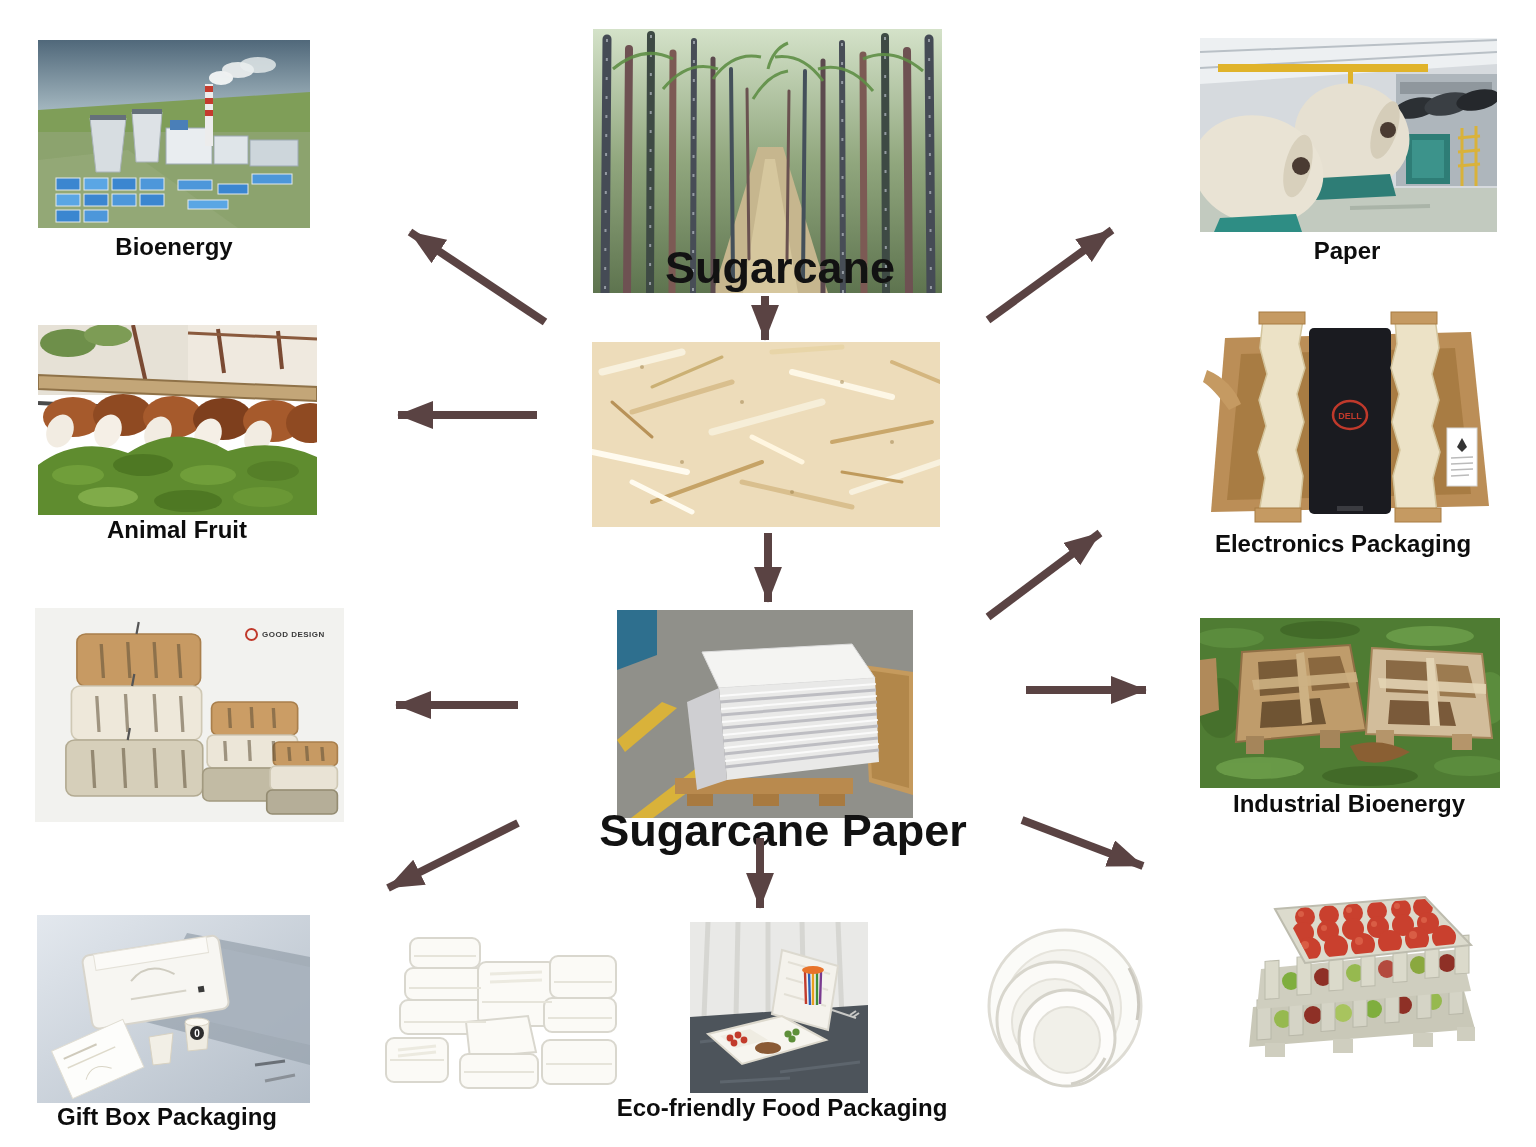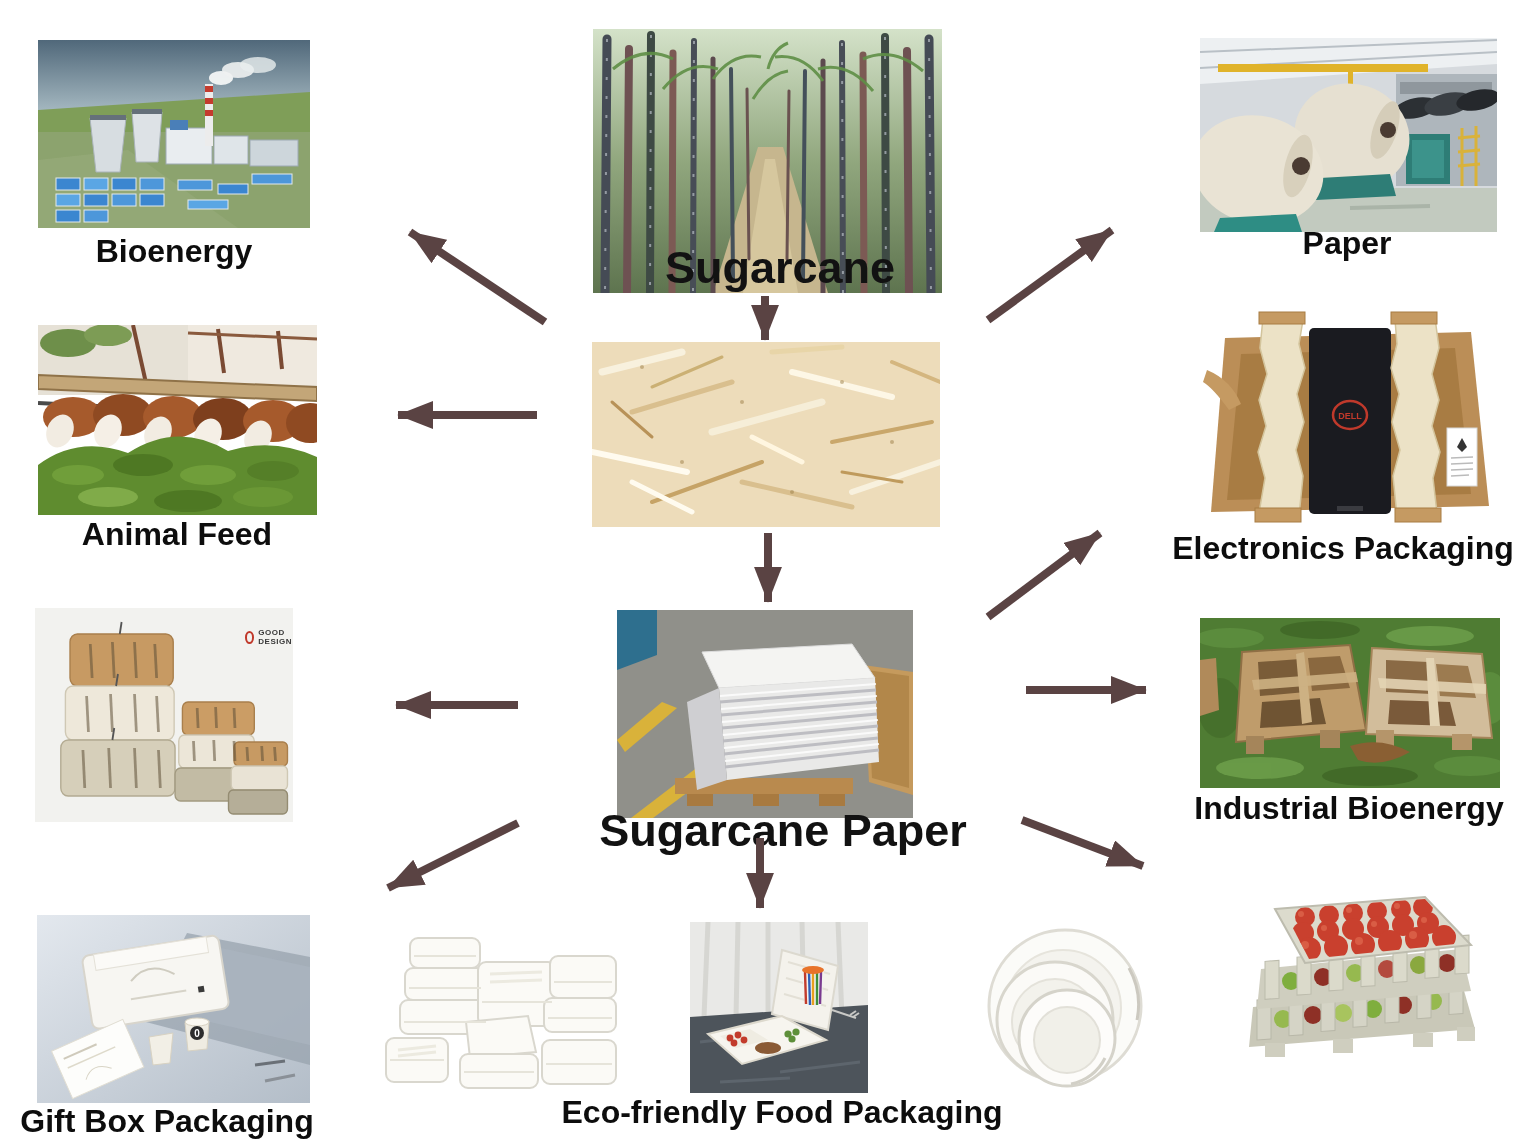--- a/index.html
+++ b/index.html
@@ -1,21 +1,21 @@
 <!DOCTYPE html>
 <html><head>
 <meta charset="utf-8">
 <style>
   html,body{margin:0;padding:0;background:#ffffff;}
   #canvas{position:relative;width:1536px;height:1147px;background:#ffffff;overflow:hidden;
           font-family:"Liberation Sans",sans-serif;}
   .photo{position:absolute;}
   .photo svg{display:block;width:100%;height:100%;}
   .node-label{position:absolute;transform:translateX(-50%);white-space:nowrap;
-              font-weight:bold;font-size:32px;color:#0d0d0d;line-height:1.1;}
+              font-weight:bold;font-size:24px;color:#0d0d0d;line-height:1.1;}
   .overlay-label{position:absolute;transform:translateX(-50%);white-space:nowrap;
               font-weight:bold;font-size:45px;color:#121212;line-height:1;}
   #arrow-layer{position:absolute;left:0;top:0;z-index:5;pointer-events:none;}
   .badge{position:absolute;left:210px;top:20px;display:flex;align-items:center;gap:4px;
          font-size:8px;font-weight:bold;color:#3a3a3a;letter-spacing:.5px;}
   .badge .dot{width:9px;height:9px;border-radius:50%;border:2px solid #c0392b;display:inline-block;}
 </style>
 </head>
 <body>
 
@@ -100,21 +100,21 @@
           <ellipse cx="105" cy="140" rx="30" ry="11" fill="#4c7522"></ellipse>
         <ellipse cx="170" cy="150" rx="28" ry="10" fill="#74a23c"></ellipse>
           <ellipse cx="235" cy="146" rx="26" ry="10" fill="#547d27"></ellipse>
         <ellipse cx="70" cy="172" rx="30" ry="10" fill="#86b14e"></ellipse>
           <ellipse cx="150" cy="176" rx="34" ry="11" fill="#4c7522"></ellipse>
         <ellipse cx="225" cy="172" rx="30" ry="10" fill="#6d9a37"></ellipse>
       </g>
     </svg>
   </div>
 
-  <div class="photo" style="left:35px;top:608px;width:258px;height:214px;">
+  <div class="photo" style="left:35px;top:608px;width:309px;height:214px;">
     <svg viewBox="0 0 280 214" preserveAspectRatio="none">
       <rect width="280" height="214" fill="#f2f2ef"></rect>
       <g stroke-width="1.5">
         <rect x="38" y="26" width="112" height="52" rx="8" fill="#c79a63" stroke="#a97f4c"></rect>
         <rect x="33" y="78" width="118" height="54" rx="8" fill="#eee8da" stroke="#cfc8b4"></rect>
         <rect x="28" y="132" width="124" height="56" rx="8" fill="#d6cfba" stroke="#b3ab92"></rect>
         <rect x="160" y="94" width="78" height="33" rx="6" fill="#cb9d65" stroke="#a97f4c"></rect>
         <rect x="156" y="127" width="82" height="33" rx="6" fill="#ece6d8" stroke="#cfc8b4"></rect>
         <rect x="152" y="160" width="86" height="33" rx="6" fill="#c2bba4" stroke="#a29a80"></rect>
         <rect x="216" y="134" width="58" height="24" rx="5" fill="#c79a63" stroke="#a97f4c"></rect>
@@ -623,20 +623,20 @@
       <line x1="518" y1="823" x2="388" y2="888"></line>
       <line x1="1022" y1="820" x2="1143" y2="866"></line>
       <line x1="760" y1="838" x2="760" y2="908"></line>
     </g>
   </svg>
 
   <div class="overlay-label" style="left:780px;top:245px;">Sugarcane</div>
   <div class="overlay-label" style="left:783px;top:772px;margin-top:36px;">Sugarcane Paper</div>
 
   <div class="node-label" style="left:174px;top:234px;">Bioenergy</div>
-  <div class="node-label" style="left:177px;top:517px;">Animal Feed</div>
+  <div class="node-label" style="left:177px;top:517px;">Animal Fruit</div>
   <div class="node-label" style="left:167px;top:1104px;">Gift Box Packaging</div>
-  <div class="node-label" style="left:1347px;top:226px;">Paper</div>
+  <div class="node-label" style="left:1347px;top:238px;">Paper</div>
   <div class="node-label" style="left:1343px;top:531px;">Electronics Packaging</div>
   <div class="node-label" style="left:1349px;top:791px;">Industrial Bioenergy</div>
   <div class="node-label" style="left:782px;top:1095px;">Eco-friendly Food Packaging</div>
 
 </div>
 
 </body></html>

